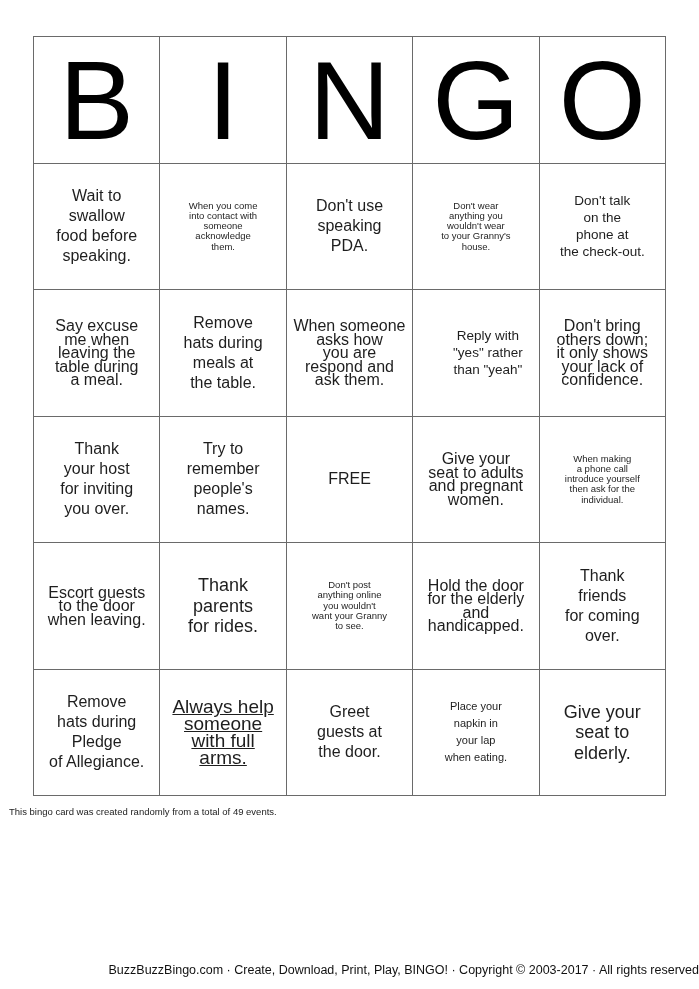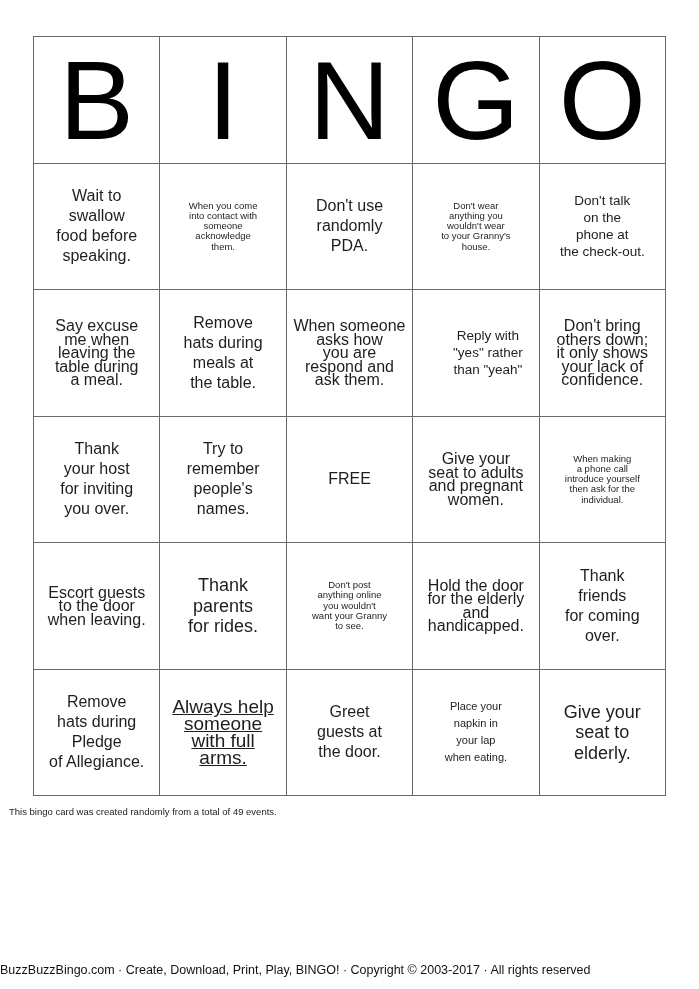--- a/index.html
+++ b/index.html
@@ -56,23 +56,23 @@
     .footnote {
       position: absolute;
       left: 9px;
       top: 806px;
       font-size: 9.5px;
       color: #222;
     }
     .footer {
       position: absolute;
       left: 0;
-      width: 615px;
+      width: 699px;
       top: 963px;
-      text-align: left;
+      text-align: right;
       font-size: 12.5px;
       color: #111;
     }
   </style>
 </head>
 <body>
 
 <div class="card">
   <div class="cell hdr">
       <span>B</span>
@@ -98,21 +98,21 @@
     </div>
   <div class="cell sz-s">
       <span>When you come
 into contact with
 someone
 acknowledge
 them.</span>
     </div>
   <div class="cell sz-l">
       <span>Don't use
-randomly
+speaking
 PDA.</span>
     </div>
   <div class="cell sz-s">
       <span>Don't wear
 anything you
 wouldn't wear
 to your Granny's
 house.</span>
     </div>
   <div class="cell sz-l">

